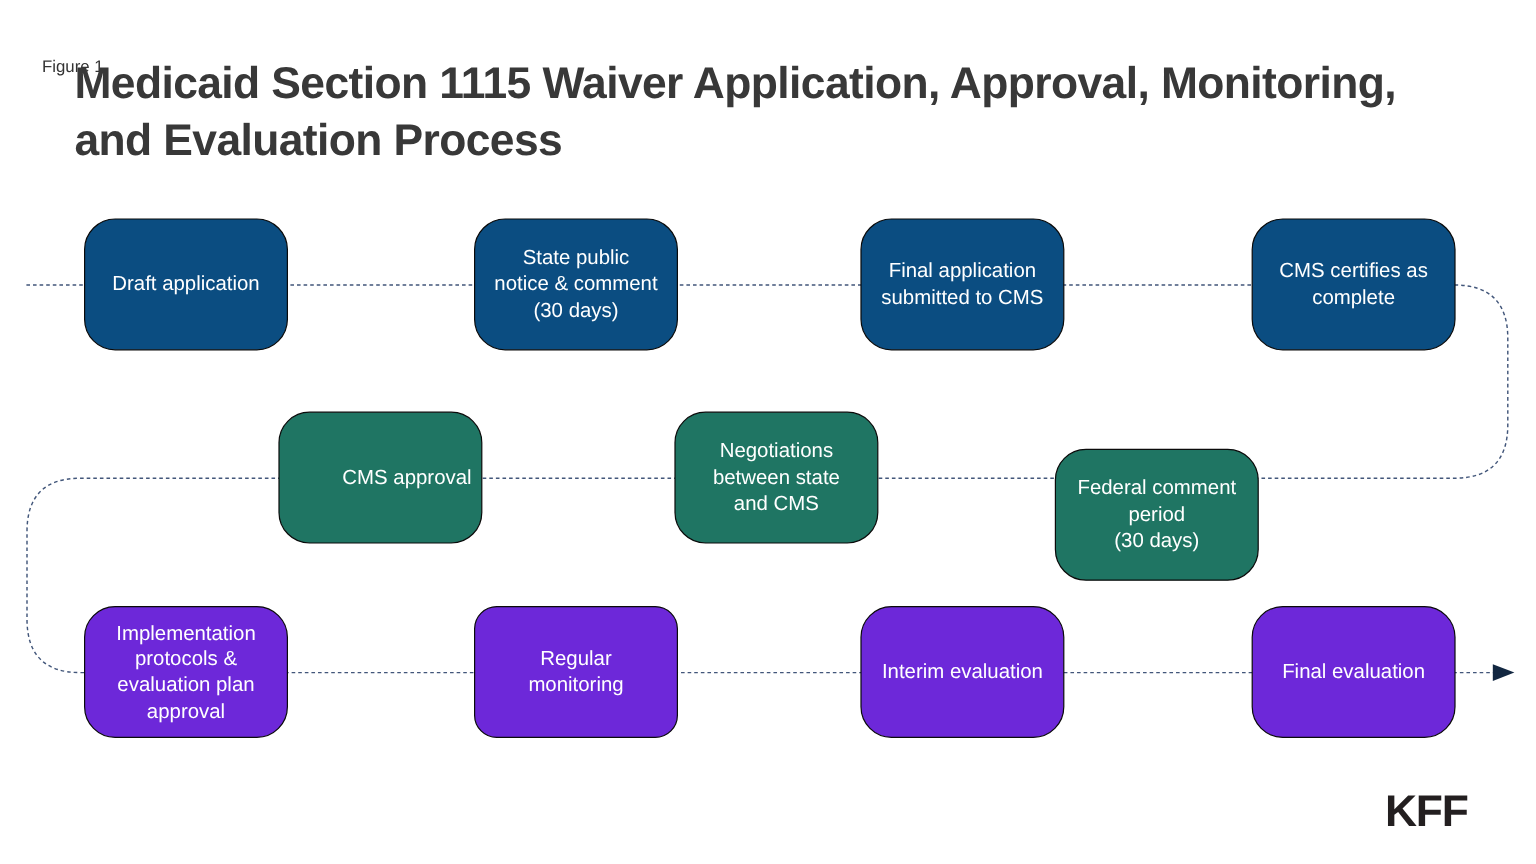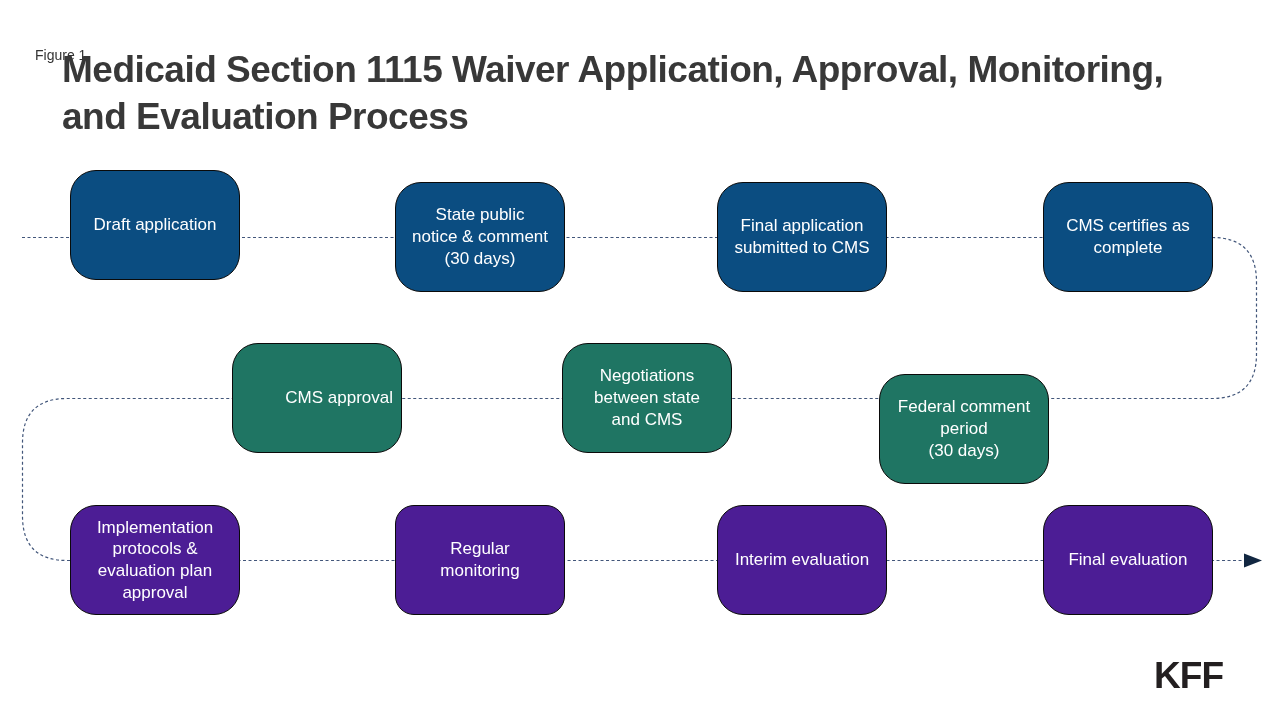--- a/index.html
+++ b/index.html
@@ -21,40 +21,40 @@
     border:1px solid #0a0a0a;border-radius:26px;
     display:flex;align-items:center;justify-content:center;
     z-index:1;
   }
   .node .node-label{
     color:#ffffff;font-size:17px;line-height:1.28;text-align:center;
     white-space:pre-line;padding:0 8px;
   }
   .row1{background:#0b4d81;}
   .row2{background:#1f7563;}
-  .row3{background:#4c1d95;}
+  .row3{background:#6d28d9;}
   .logo{
     position:absolute;right:57px;top:655px;z-index:2;
     font-size:37px;font-weight:800;letter-spacing:-1px;color:#231f20;margin-left:40px;
   }
 </style>
 </head>
 <body>
 
 <svg class="connectors" viewBox="0 0 1280 720" xmlns="http://www.w3.org/2000/svg">
   <path d="M 22 237.5 H 1212" fill="none" stroke="#42567a" stroke-width="1.2" stroke-dasharray="3 2.5"></path>
   <path d="M 1212 237.5 Q 1256.5 237.5 1256.5 282 L 1256.5 354 Q 1256.5 398.5 1212 398.5 L 67 398.5 Q 22.5 398.5 22.5 443 L 22.5 516 Q 22.5 560.5 67 560.5 L 1246 560.5" fill="none" stroke="#42567a" stroke-width="1.2" stroke-dasharray="3 2.5"></path>
   <polygon points="1244,553.5 1244,567.5 1262,560.5" fill="#122741"></polygon>
 </svg>
 
 <div class="figure-label">Figure 1</div>
 
 <h1 class="page-title">Medicaid Section 1115 Waiver Application, Approval, Monitoring, and Evaluation Process</h1>
 
-<div class="node row1" style="left:70px;top:170px;">
+<div class="node row1" style="left:70px;top:182px;">
   <span class="node-label">Draft application</span>
 </div>
 <div class="node row1" style="left:395px;top:182px;">
   <span class="node-label">State public
 notice &amp; comment
 (30 days)</span>
 </div>
 <div class="node row1" style="left:717px;top:182px;">
   <span class="node-label">Final application
 submitted to CMS</span>

